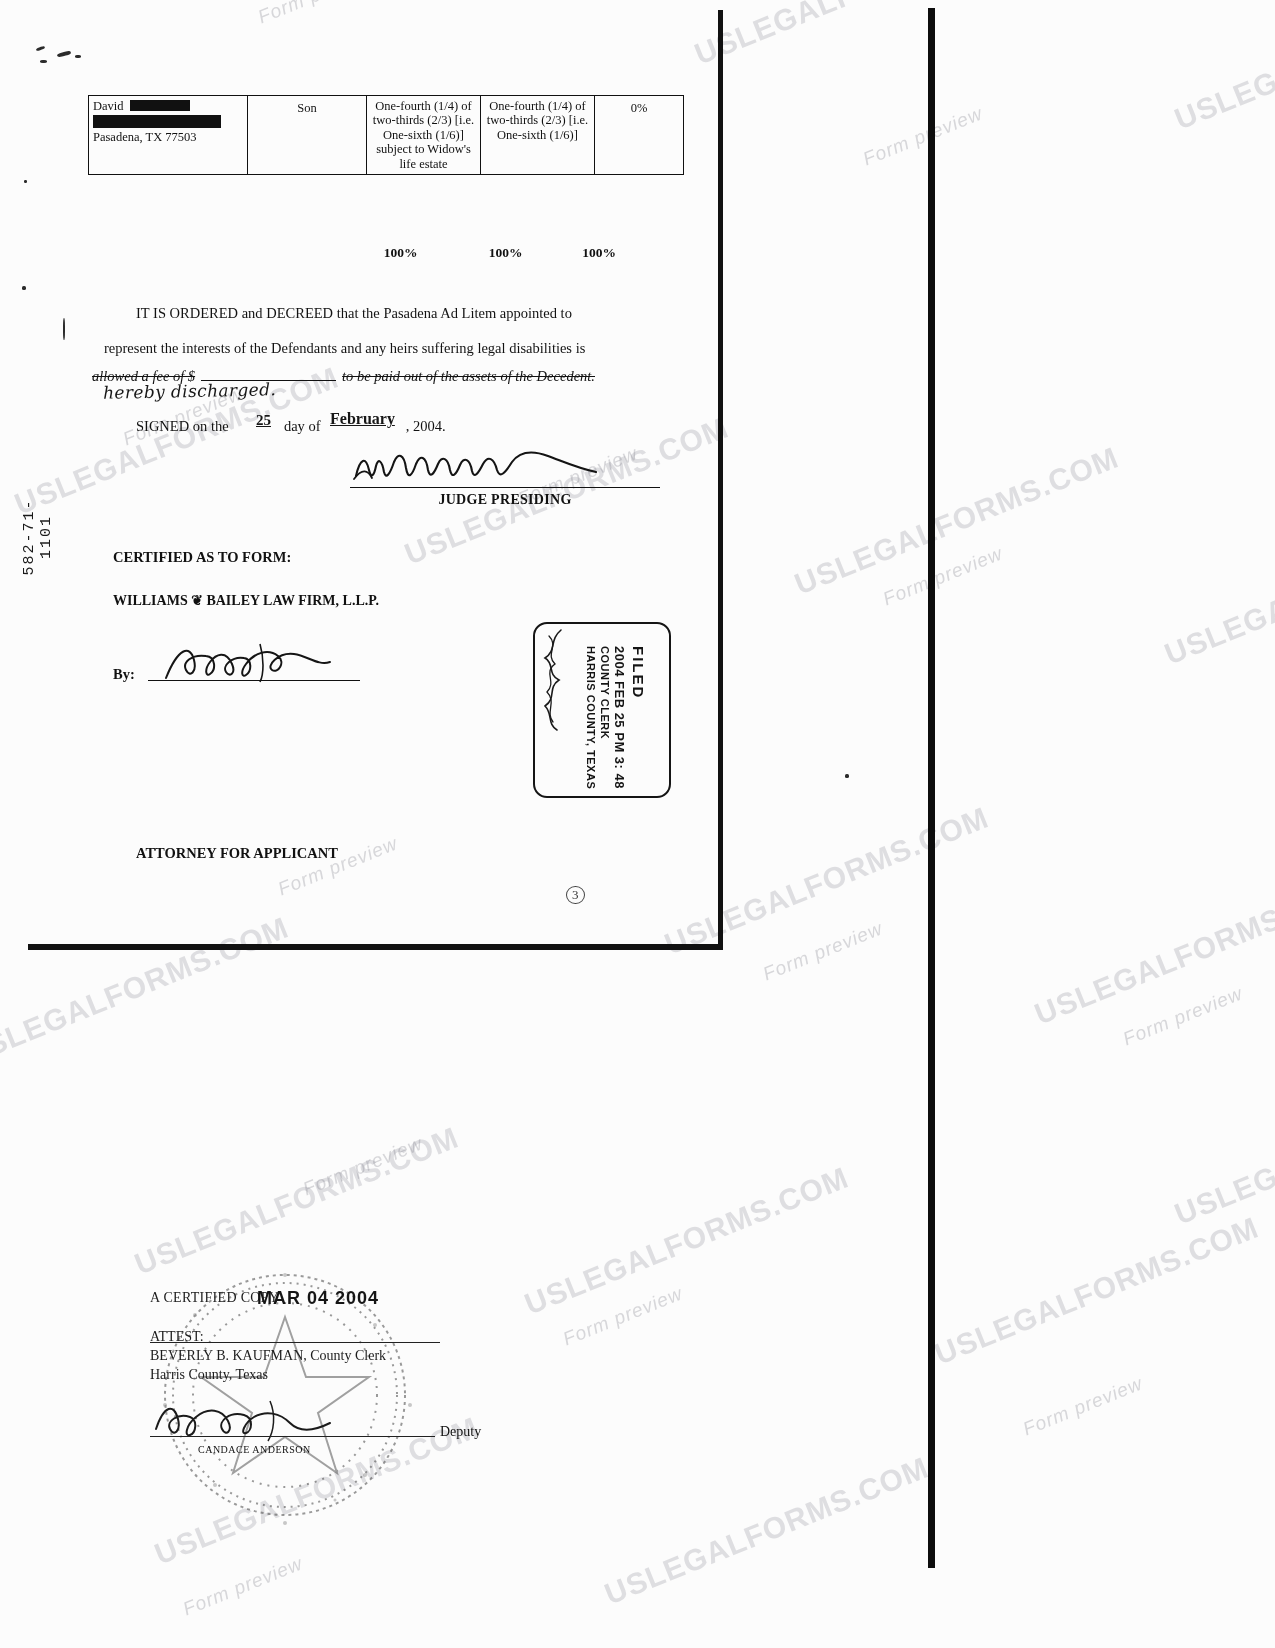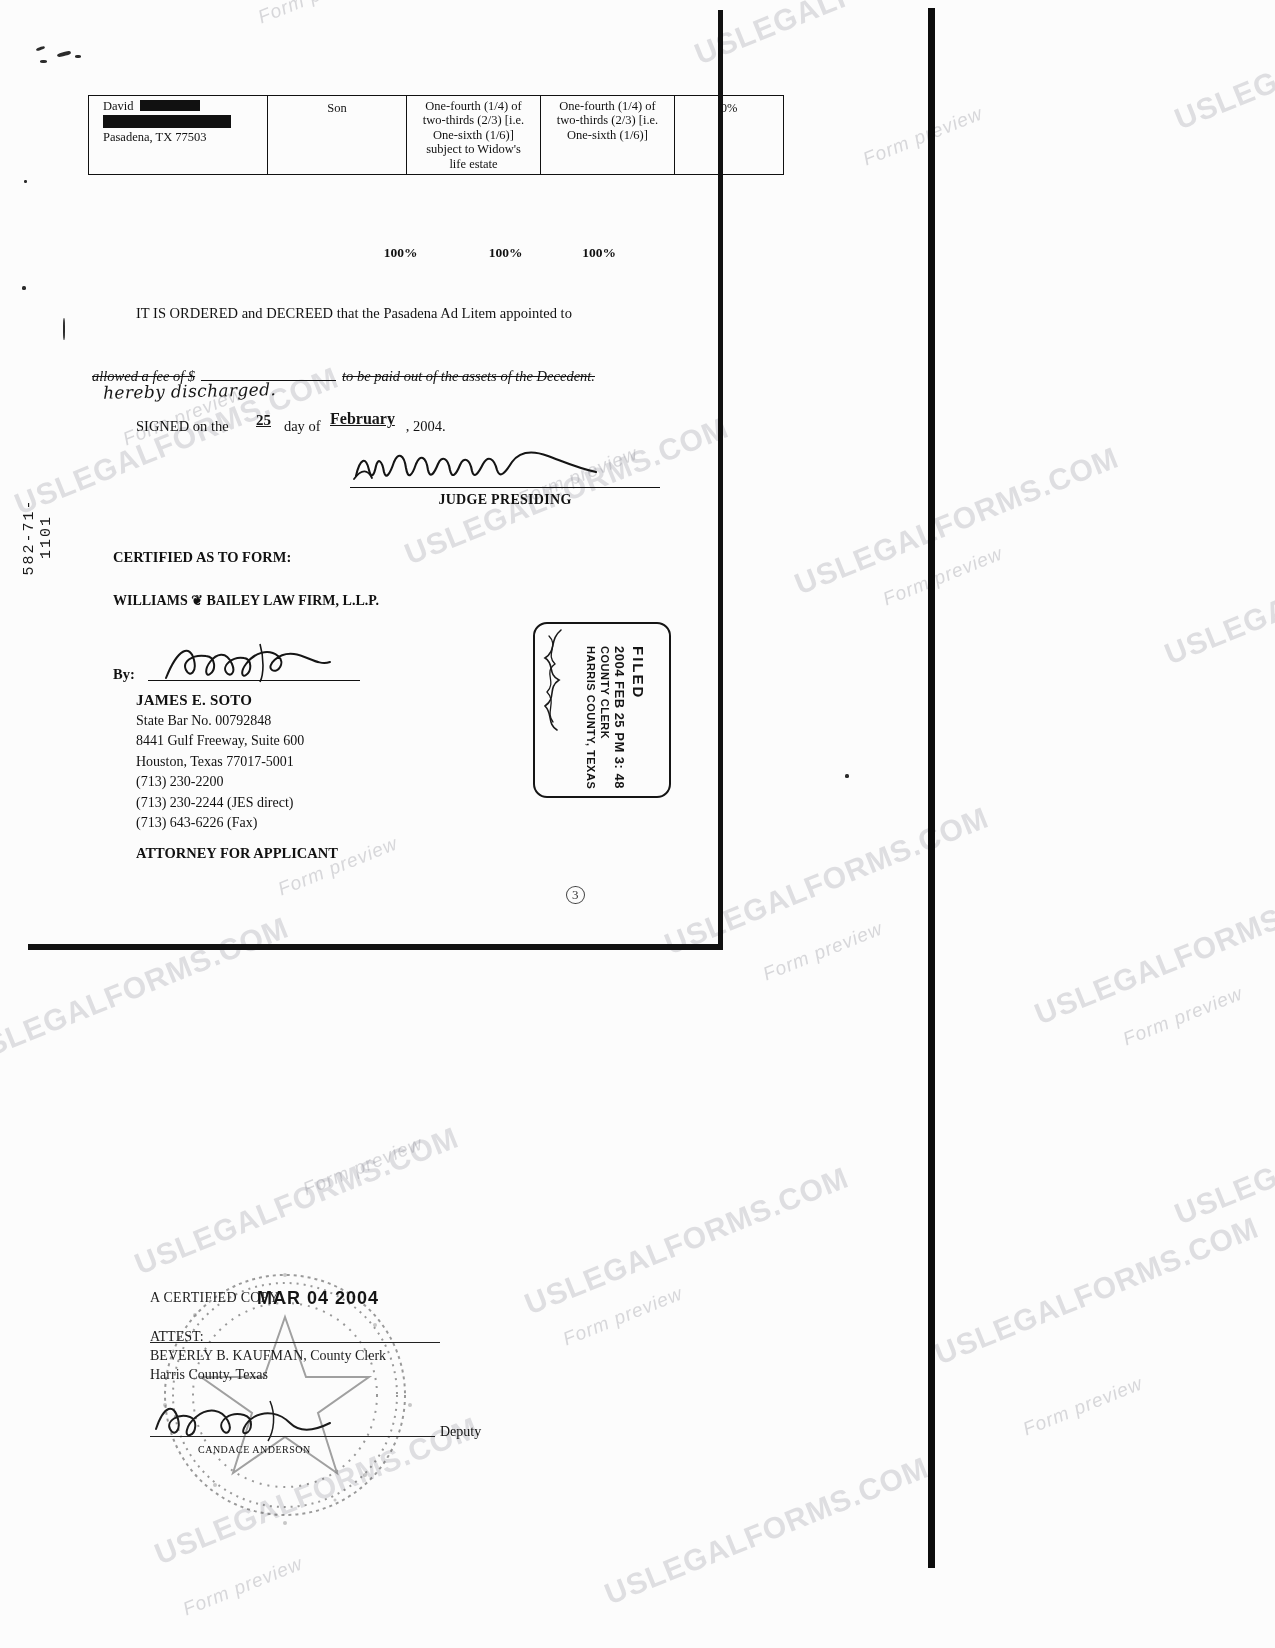--- a/index.html
+++ b/index.html
@@ -70,21 +70,21 @@
     left: 88px;
     top: 95px;
     border-collapse: collapse;
     font-family: "Liberation Serif", serif;
     font-size: 12.5px;
     color: #111;
   }
   #heirs-table td {
     border: 1px solid #111;
     vertical-align: top;
-    padding: 3px 14px;
+    padding: 3px 4px;
     line-height: 1.15;
   }
   #heirs-table .c-name { width: 150px; }
   #heirs-table .c-rel  { width: 110px; text-align: center; padding-top: 5px;}
   #heirs-table .c-frac { width: 105px; text-align: center; }
   #heirs-table .c-pct  { width: 80px; text-align: center; padding-top: 5px;}
 
   .redact {
     display: inline-block;
     background: #111;
@@ -430,20 +430,21 @@
 
   <div id="totals-row">
     <span id="tot-1">100%</span>
     <span id="tot-2">100%</span>
     <span id="tot-3">100%</span>
   </div>
 
   <div class="para" style="left:136px; top:295px;">
     <span class="b">IT IS ORDERED</span><span> and </span><span class="b">DECREED</span><span> that the Pasadena Ad Litem appointed to</span>
   </div>
+  <div class="para" style="left:104px; top:330px;">represent the interests of the Defendants and any heirs suffering legal disabilities is</div>
   <div class="para" style="left:92px; top:358px;">
     <span class="strike">allowed a fee of $</span><span class="dotline" style="width:135px; margin:0 6px;"></span><span class="strike">to be paid out of the assets of the Decedent.</span>
   </div>
   <div class="hand" id="hand-discharged">hereby discharged.</div>
 
   <div class="para" style="left:136px; top:408px;">
     <span class="b">SIGNED on the</span>
     <span style="display:inline-block; width:48px;"></span>
     <span>day of</span>
     <span style="display:inline-block; width:78px;"></span>
@@ -468,29 +469,20 @@
   <div id="by-label">By:</div>
   <svg id="attorney-signature" viewBox="0 0 185 44">
     <path d="M6 38 C18 8, 30 4, 34 20 C37 32, 30 38, 26 30 C22 22, 32 14, 46 16 C56 17, 56 30, 50 34
              C46 37, 44 30, 50 22 C56 14, 66 10, 72 24 C76 33, 70 38, 66 32 C62 26, 72 16, 84 18
              C92 19, 92 31, 86 35 C82 38, 80 32, 86 24 C94 13, 108 8, 118 16 C126 22, 118 34, 112 30
              C106 26, 118 12, 134 14 C148 16, 158 26, 170 22" fill="none" stroke="#151515" stroke-width="2" stroke-linecap="round"></path>
     <path d="M100 4 C104 18, 104 34, 100 42" fill="none" stroke="#151515" stroke-width="1.6"></path>
   </svg>
   <div id="by-line"></div>
 
-  <div id="attorney-block">
-    <div class="nm">JAMES E. SOTO</div>
-    <div>State Bar No. 00792848</div>
-    <div>8441 Gulf Freeway, Suite 600</div>
-    <div>Houston, Texas 77017-5001</div>
-    <div>(713) 230-2200</div>
-    <div>(713) 230-2244 (JES direct)</div>
-    <div>(713) 643-6226 (Fax)</div>
-  </div>
   <div id="attorney-for">ATTORNEY FOR APPLICANT</div>
 
   <div id="filed-stamp">
     <div class="stamp-inner">
       <div class="stamp-text" id="st-filed">FILED</div>
       <div class="stamp-text" id="st-date">2004 FEB 25  PM 3: 48</div>
       <div class="stamp-text" id="st-clerk">COUNTY CLERK</div>
       <div class="stamp-text" id="st-county">HARRIS COUNTY, TEXAS</div>
       <svg id="st-sign" viewBox="0 0 34 110">
         <path d="M26 6 C14 16, 22 26, 10 34 C20 40, 12 50, 24 56 C12 64, 22 74, 10 82 C18 90, 12 100, 22 106" fill="none" stroke="#1a1a1a" stroke-width="1.6" stroke-linecap="round"></path>

